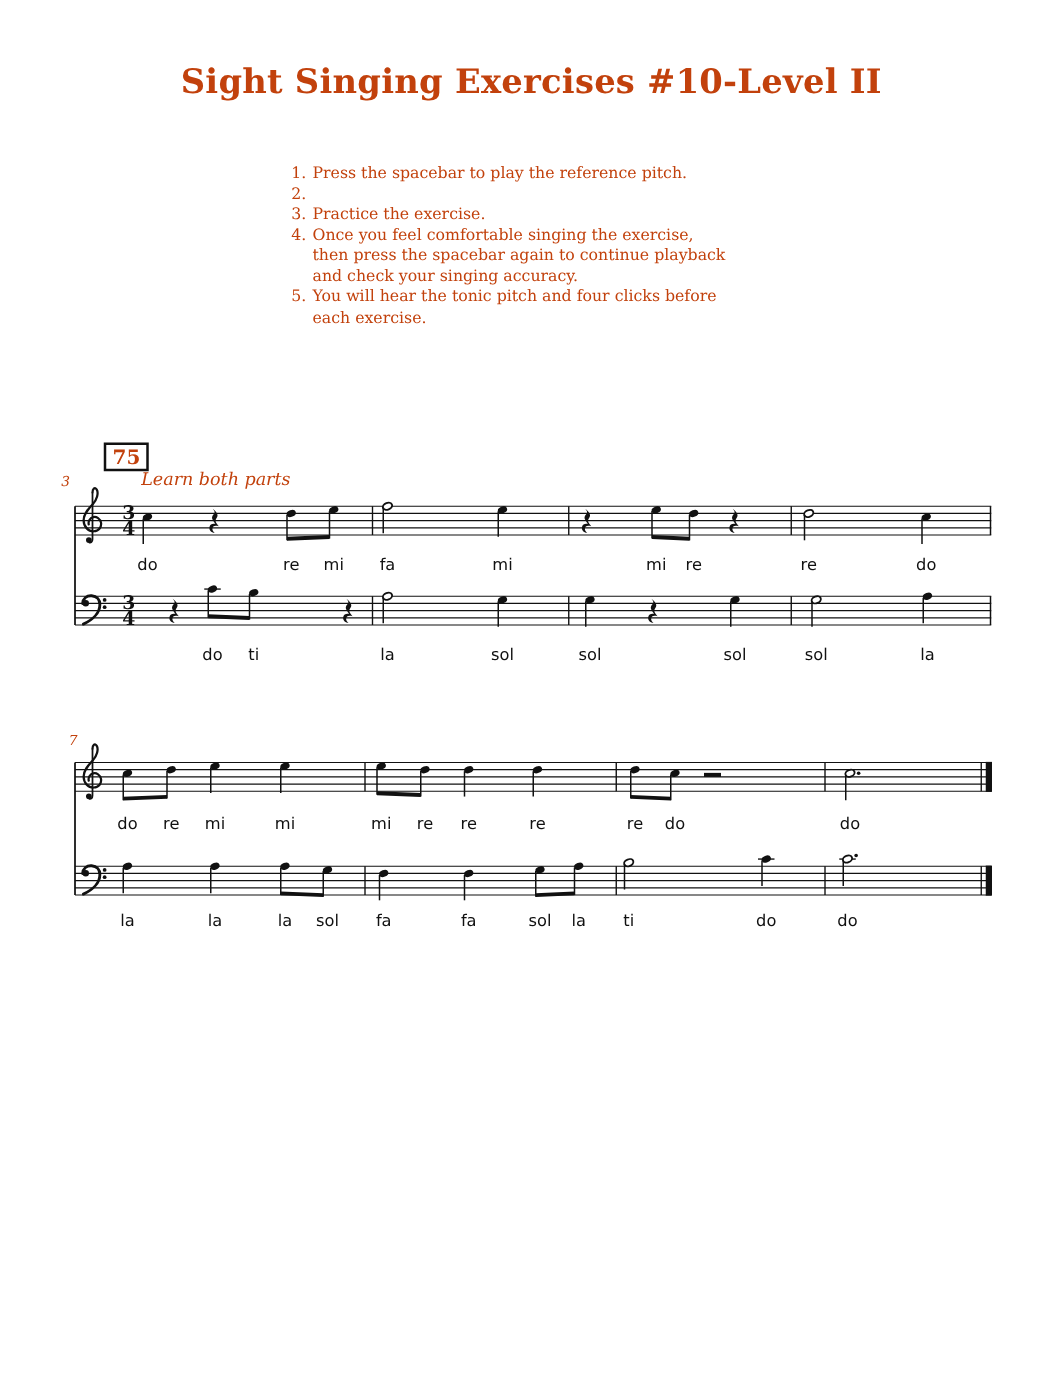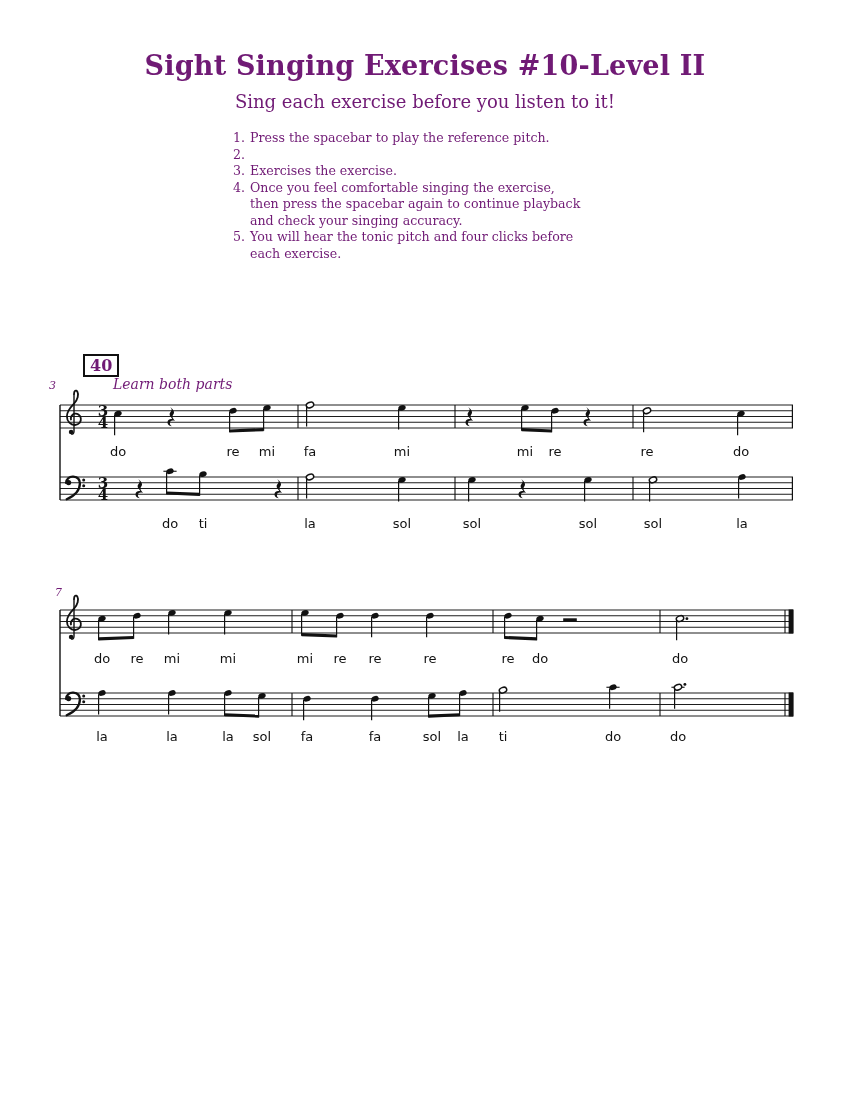--- a/index.html
+++ b/index.html
@@ -1,17 +1,17 @@
 <!DOCTYPE html>
 <html><head>
 <meta charset="utf-8">
 <style>
   html,body{margin:0;padding:0;background:#fff;}
   .page{position:relative;width:850px;height:1100px;background:#ffffff;overflow:hidden;
-        font-family:"DejaVu Serif", serif;color:#701a75;}
+        font-family:"DejaVu Serif", serif;color:#c2410c;}
   .title{position:absolute;top:50px;left:0;right:0;text-align:center;
          font-size:27px;font-weight:bold;letter-spacing:.2px;}
   .subtitle{position:absolute;top:91px;left:0;right:0;text-align:center;font-size:18px;}
   .instructions{position:absolute;left:233px;top:130px;margin:0;padding:0;list-style:none;
                 font-size:12.6px;line-height:16.5px;}
   .instructions li{display:flex;}
   .instructions .num{width:17px;flex:none;}
   .instructions .txt{white-space:pre-line;}
   .rehearsal{position:absolute;left:83px;top:354px;border:2px solid #111;
              padding:0 5px;font-weight:bold;font-size:16px;line-height:19px;}
@@ -21,48 +21,47 @@
   .mnum.m7{left:55px;top:586px;}
   #score-svg{position:absolute;left:0;top:0;}
   #score-svg text.lyric{font-family:"DejaVu Sans", sans-serif;font-size:13px;fill:#111;}
   #score-svg text.tsig{font-family:"DejaVu Serif", serif;font-weight:bold;font-size:15px;fill:#111;}
 </style>
 </head>
 <body>
 
 <div class="page">
   <div class="title">Sight Singing Exercises #10-Level II</div>
-  <div class="subtitle">Sing each exercise before you listen to it!</div>
 
   <ol class="instructions">
     <li>
       <span class="num">1.</span>
       <span class="txt">Press the spacebar to play the reference pitch.</span>
     </li>
     <li>
       <span class="num">2.</span>
     </li>
     <li>
       <span class="num">3.</span>
-      <span class="txt">Exercises the exercise.</span>
+      <span class="txt">Practice the exercise.</span>
     </li>
     <li>
       <span class="num">4.</span>
       <span class="txt">Once you feel comfortable singing the exercise,
 then press the spacebar again to continue playback
 and check your singing accuracy.</span>
     </li>
     <li>
       <span class="num">5.</span>
       <span class="txt">You will hear the tonic pitch and four clicks before
 each exercise.</span>
     </li>
   </ol>
 
-  <div class="rehearsal">40</div>
+  <div class="rehearsal">75</div>
   <div class="tempo">Learn both parts</div>
   <div class="mnum m3">3</div>
   <div class="mnum m7">7</div>
 
   <svg id="score-svg" width="850" height="1100" viewBox="0 0 850 1100">
       <g>
         <line x1="60" y1="405" x2="60" y2="500" stroke="#111111" stroke-width="1.4"></line>
         <line x1="60" y1="405" x2="793" y2="405" stroke="#111111" stroke-width="0.95"></line>
         <line x1="60" y1="410.75" x2="793" y2="410.75" stroke="#111111" stroke-width="0.95"></line>
         <line x1="60" y1="416.5" x2="793" y2="416.5" stroke="#111111" stroke-width="0.95"></line>

